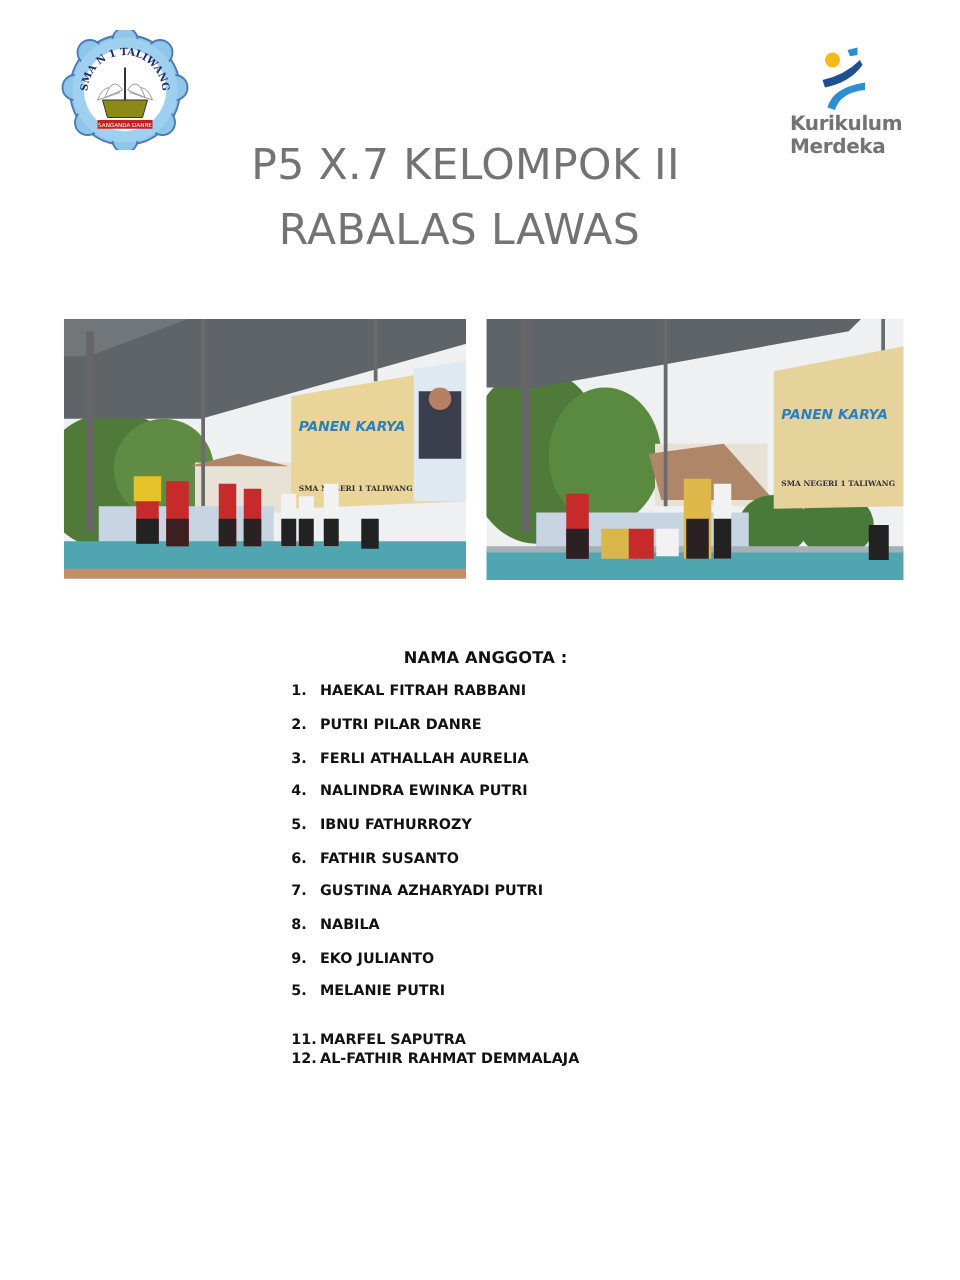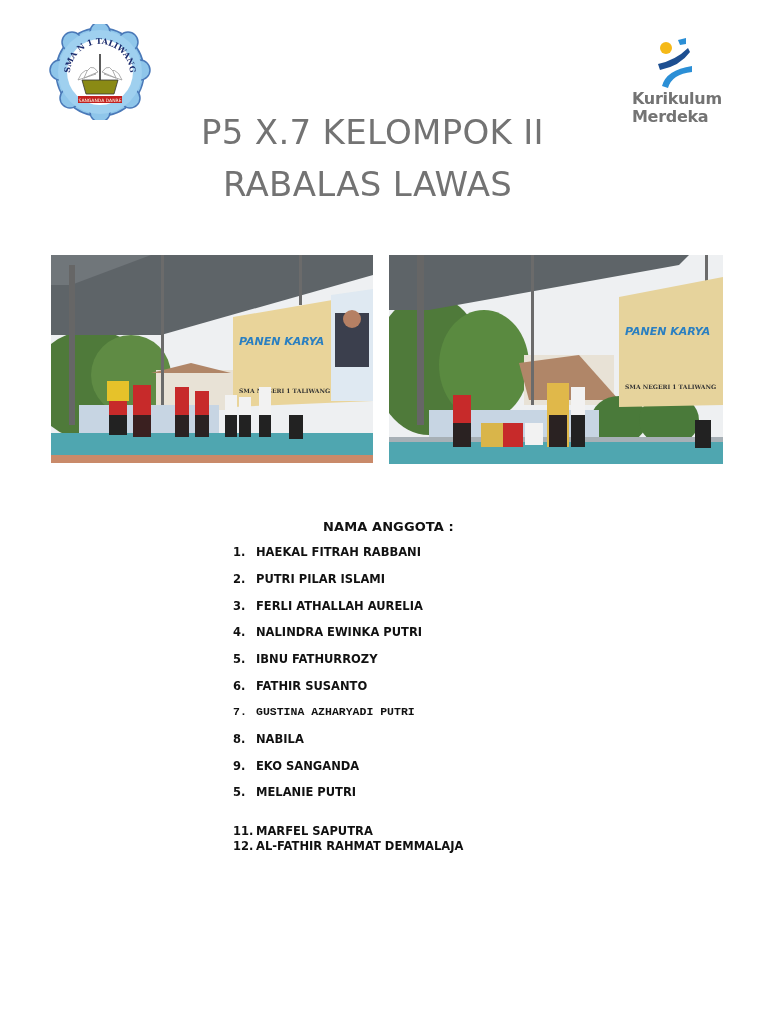--- a/index.html
+++ b/index.html
@@ -158,23 +158,23 @@
       <rect x="182" y="132" width="14" height="60" fill="#f2f2f2"></rect>
         <rect x="182" y="160" width="14" height="32" fill="#222"></rect>
     </g>
     <rect x="306" y="165" width="16" height="28" fill="#222"></rect>
   </svg>
 </div>
 
 <div id="members-heading" class="abs">NAMA ANGGOTA :</div>
 
 <div class="member" style="top:545px;"><span class="num">1.</span><span>HAEKAL FITRAH RABBANI</span></div>
-<div class="member" style="top:572px;"><span class="num">2.</span><span>PUTRI PILAR ISLAMI</span></div>
+<div class="member" style="top:572px;"><span class="num">2.</span><span>PUTRI PILAR DANRE</span></div>
 <div class="member" style="top:599px;"><span class="num">3.</span><span>FERLI ATHALLAH AURELIA</span></div>
 <div class="member" style="top:625px;"><span class="num">4.</span><span>NALINDRA EWINKA PUTRI</span></div>
 <div class="member" style="top:652px;"><span class="num">5.</span><span>IBNU FATHURROZY</span></div>
 <div class="member" style="top:679px;"><span class="num">6.</span><span>FATHIR SUSANTO</span></div>
-<div class="member" style="top:705px;font-family:Liberation Mono, monospace;"><span class="num">7.</span><span>GUSTINA AZHARYADI PUTRI</span></div>
+<div class="member" style="top:705px;"><span class="num">7.</span><span>GUSTINA AZHARYADI PUTRI</span></div>
 <div class="member" style="top:732px;"><span class="num">8.</span><span>NABILA</span></div>
-<div class="member" style="top:759px;"><span class="num">9.</span><span>EKO SANGANDA</span></div>
+<div class="member" style="top:759px;"><span class="num">9.</span><span>EKO JULIANTO</span></div>
 <div class="member" style="top:785px;"><span class="num">5.</span><span>MELANIE PUTRI</span></div>
 <div class="member" style="top:824px;"><span class="num">11.</span><span>MARFEL SAPUTRA</span></div>
 <div class="member" style="top:839px;"><span class="num">12.</span><span>AL-FATHIR RAHMAT DEMMALAJA</span></div>
 
 </body></html>

